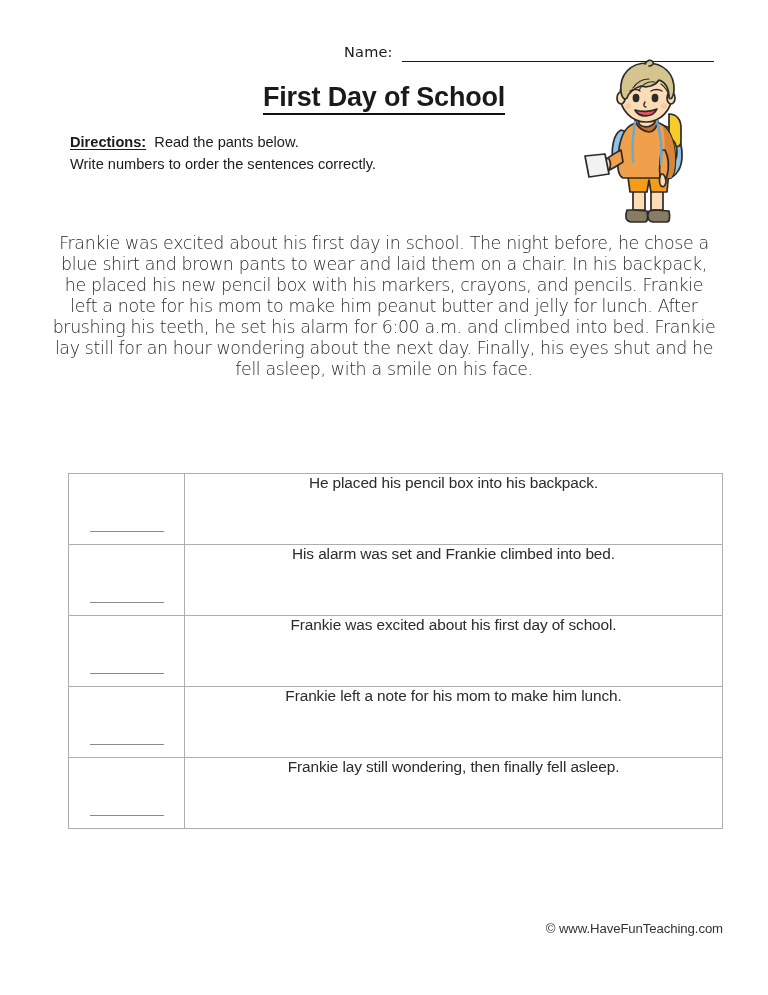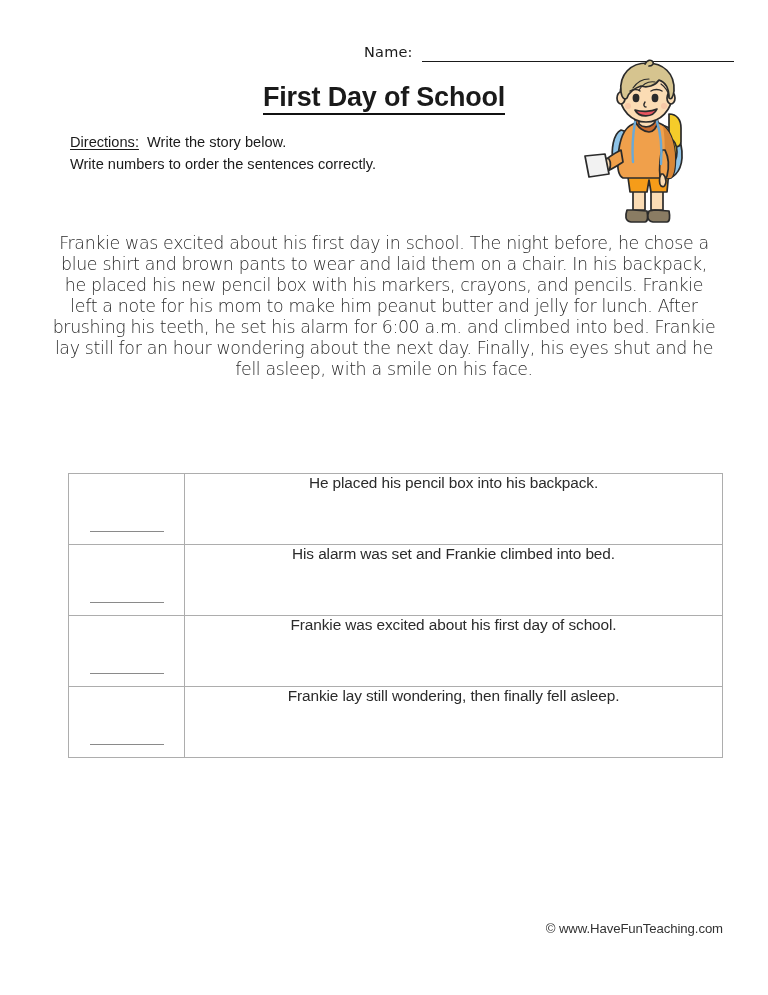--- a/index.html
+++ b/index.html
@@ -17,21 +17,20 @@
   }
 
   
   .name-row {
     position: absolute;
     left: 344px;
     top: 44px;
     width: 370px;
     display: flex;
     align-items: center;
-    margin-left: 20px;
   }
   .name-label {
     font-family: "DejaVu Sans", sans-serif;
     font-size: 14.5px;
     letter-spacing: .2px;
     white-space: nowrap;
     padding-bottom: 2px;
   }
   .name-blank {
     flex: 1;
@@ -60,21 +59,21 @@
   
   .directions {
     position: absolute;
     left: 70px;
     top: 131px;
     font-size: 14.6px;
     line-height: 22px;
     color: #1a1a1a;
   }
   .directions .dir-word {
-    font-weight: normal;
+    font-weight: bold;
     text-decoration: underline;
     text-underline-offset: 2px;
   }
   .directions .dir-line2 {
     display: block;
     text-align: right;
   }
 
   
   .boy-illustration {
@@ -151,21 +150,21 @@
 <div class="name-row">
   <div class="name-label">Name:</div>
   <div class="name-blank"></div>
 </div>
 
 <div class="worksheet-title">
   <span>First Day of School</span>
 </div>
 
 <div class="directions">
-  <span class="dir-word">Directions:</span><span>&nbsp; </span><span>Write the story below.</span>
+  <span class="dir-word">Directions:</span><span>&nbsp; </span><span>Read the pants below.</span>
   <span class="dir-line2">Write numbers to order the sentences correctly.</span>
 </div>
 
 <div class="boy-illustration">
   <svg viewBox="0 0 128 172" width="128" height="172" xmlns="http://www.w3.org/2000/svg">
     <g stroke="#2b2b2b" stroke-width="1.7" stroke-linejoin="round" stroke-linecap="round">
 
       <path d="M38 72 C30 76 28 92 30 104 L44 102 L44 74 Z" fill="#8fc4e8"></path>
 
       <path d="M74 66 C92 68 100 82 99 100 C98 114 90 122 78 122 C72 122 68 114 68 104 L68 72 Z" fill="#8fc4e8"></path>
@@ -253,18 +252,25 @@
         <span></span>
         <div class="blank-line"></div>
       </td>
       <td class="cell-sentence">Frankie was excited about his first day of school.</td>
     </tr>
     <tr>
       <td class="cell-blank">
         <span></span>
         <div class="blank-line"></div>
       </td>
+      <td class="cell-sentence">Frankie left a note for his mom to make him lunch.</td>
+    </tr>
+    <tr>
+      <td class="cell-blank">
+        <span></span>
+        <div class="blank-line"></div>
+      </td>
       <td class="cell-sentence">Frankie lay still wondering, then finally fell asleep.</td>
     </tr>
   </tbody>
 </table>
 
 <div class="footer-credit">© www.HaveFunTeaching.com</div>
 
 </body></html>

